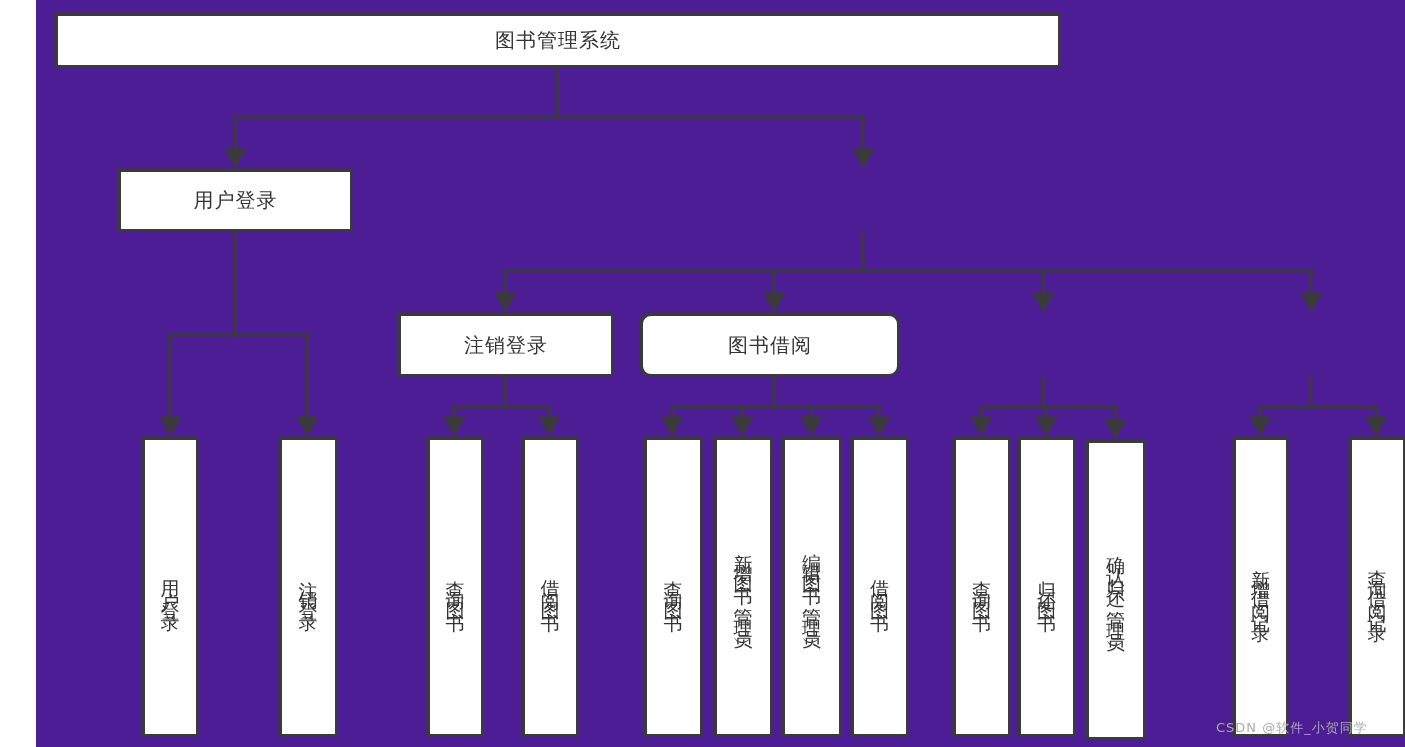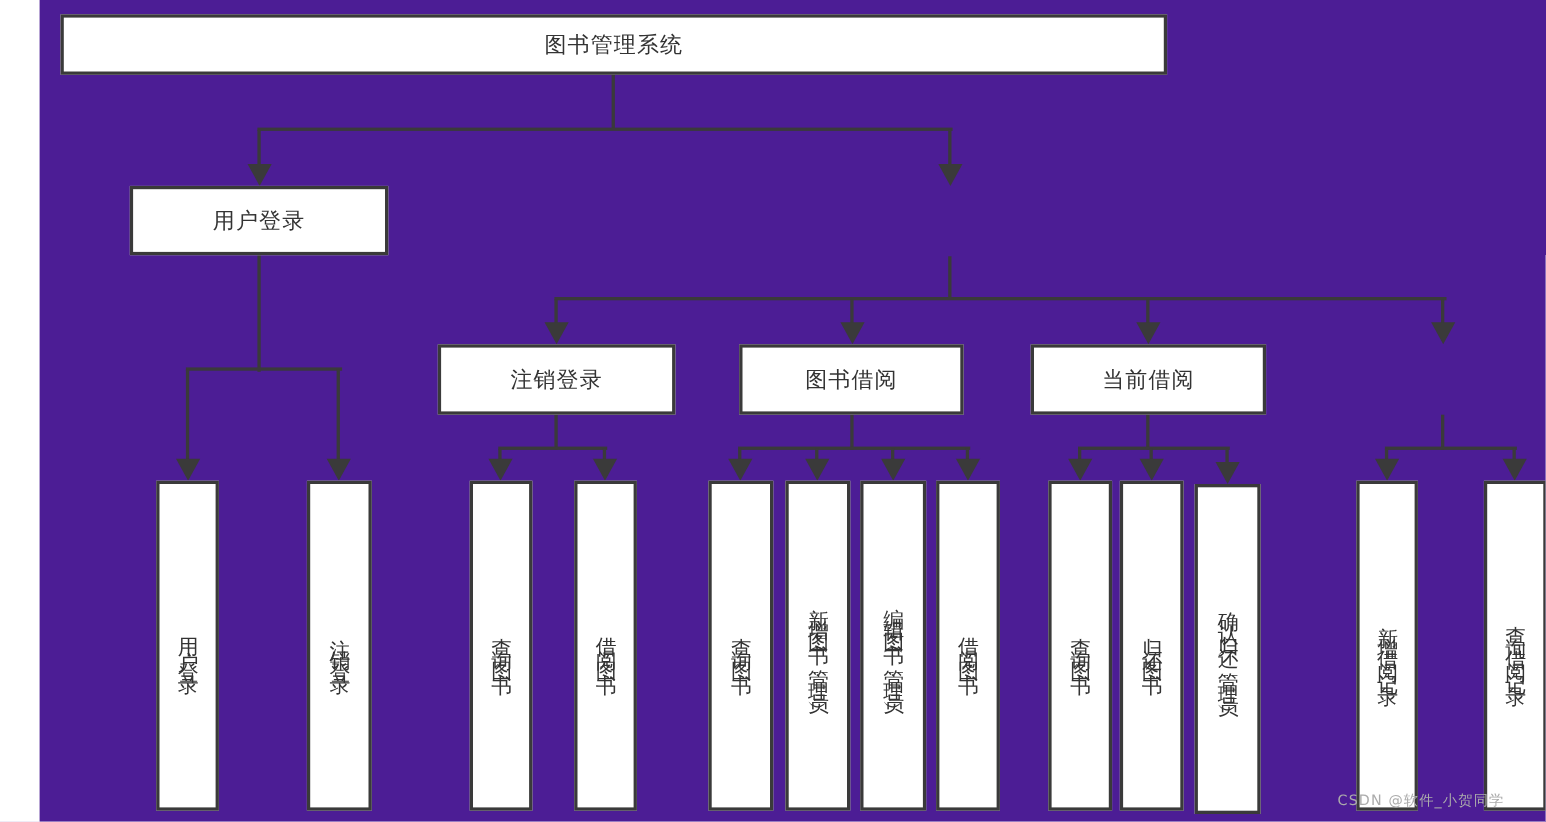--- a/index.html
+++ b/index.html
@@ -60,21 +60,21 @@
     letter-spacing: 1px;
     white-space: nowrap;
     z-index: 5;
   }
 
   
   #n-root         { left: 19px;   top: 13px;  width: 1006px; height: 55px; }
   #n-user-login   { left: 82px;   top: 169px; width: 235px;  height: 63px; }
   #n-book-mgmt    { left: 712px;  top: 169px; width: 235px;  height: 64px; }
   #n-new-book     { left: 362px;  top: 313px; width: 216px;  height: 64px; }
-  #n-book-borrow  { left: 636px;  top: 313px; width: 204px;  height: 64px; }
+  #n-book-borrow  { left: 604px;  top: 313px; width: 260px;  height: 64px; border-radius: 11px; }
   #n-cur-borrow   { left: 901px;  top: 313px; width: 214px;  height: 64px; }
   #n-borrow-rec   { left: 1168px; top: 313px; width: 215px;  height: 64px; }
 
   #l-user-login   { left: 106px;  width: 57px; }
   #l-logout       { left: 243px;  width: 59px; }
   #l-nbr-query    { left: 391px;  width: 57px; }
   #l-nbr-borrow   { left: 486px;  width: 57px; }
   #l-bb-query     { left: 608px;  width: 59px; }
   #l-bb-add       { left: 678px;  width: 59px; }
   #l-bb-edit      { left: 746px;  width: 60px; }
@@ -156,23 +156,20 @@
   <div class="box hnode" id="n-user-login">
     <span>用户登录</span>
   </div>
 
   <div class="box hnode" id="n-new-book">
     <span>注销登录</span>
   </div>
   <div class="box hnode" id="n-book-borrow">
     <span>图书借阅</span>
   </div>
-  <div class="box hnode" id="n-cur-borrow">
-    <span>当前借阅</span>
-  </div>
 
   <div class="box leaf" id="l-user-login">
     <span>用户登录</span>
   </div>
   <div class="box leaf" id="l-logout">
     <span>注销登录</span>
   </div>
   <div class="box leaf" id="l-nbr-query">
     <span>查询图书</span>
   </div>

